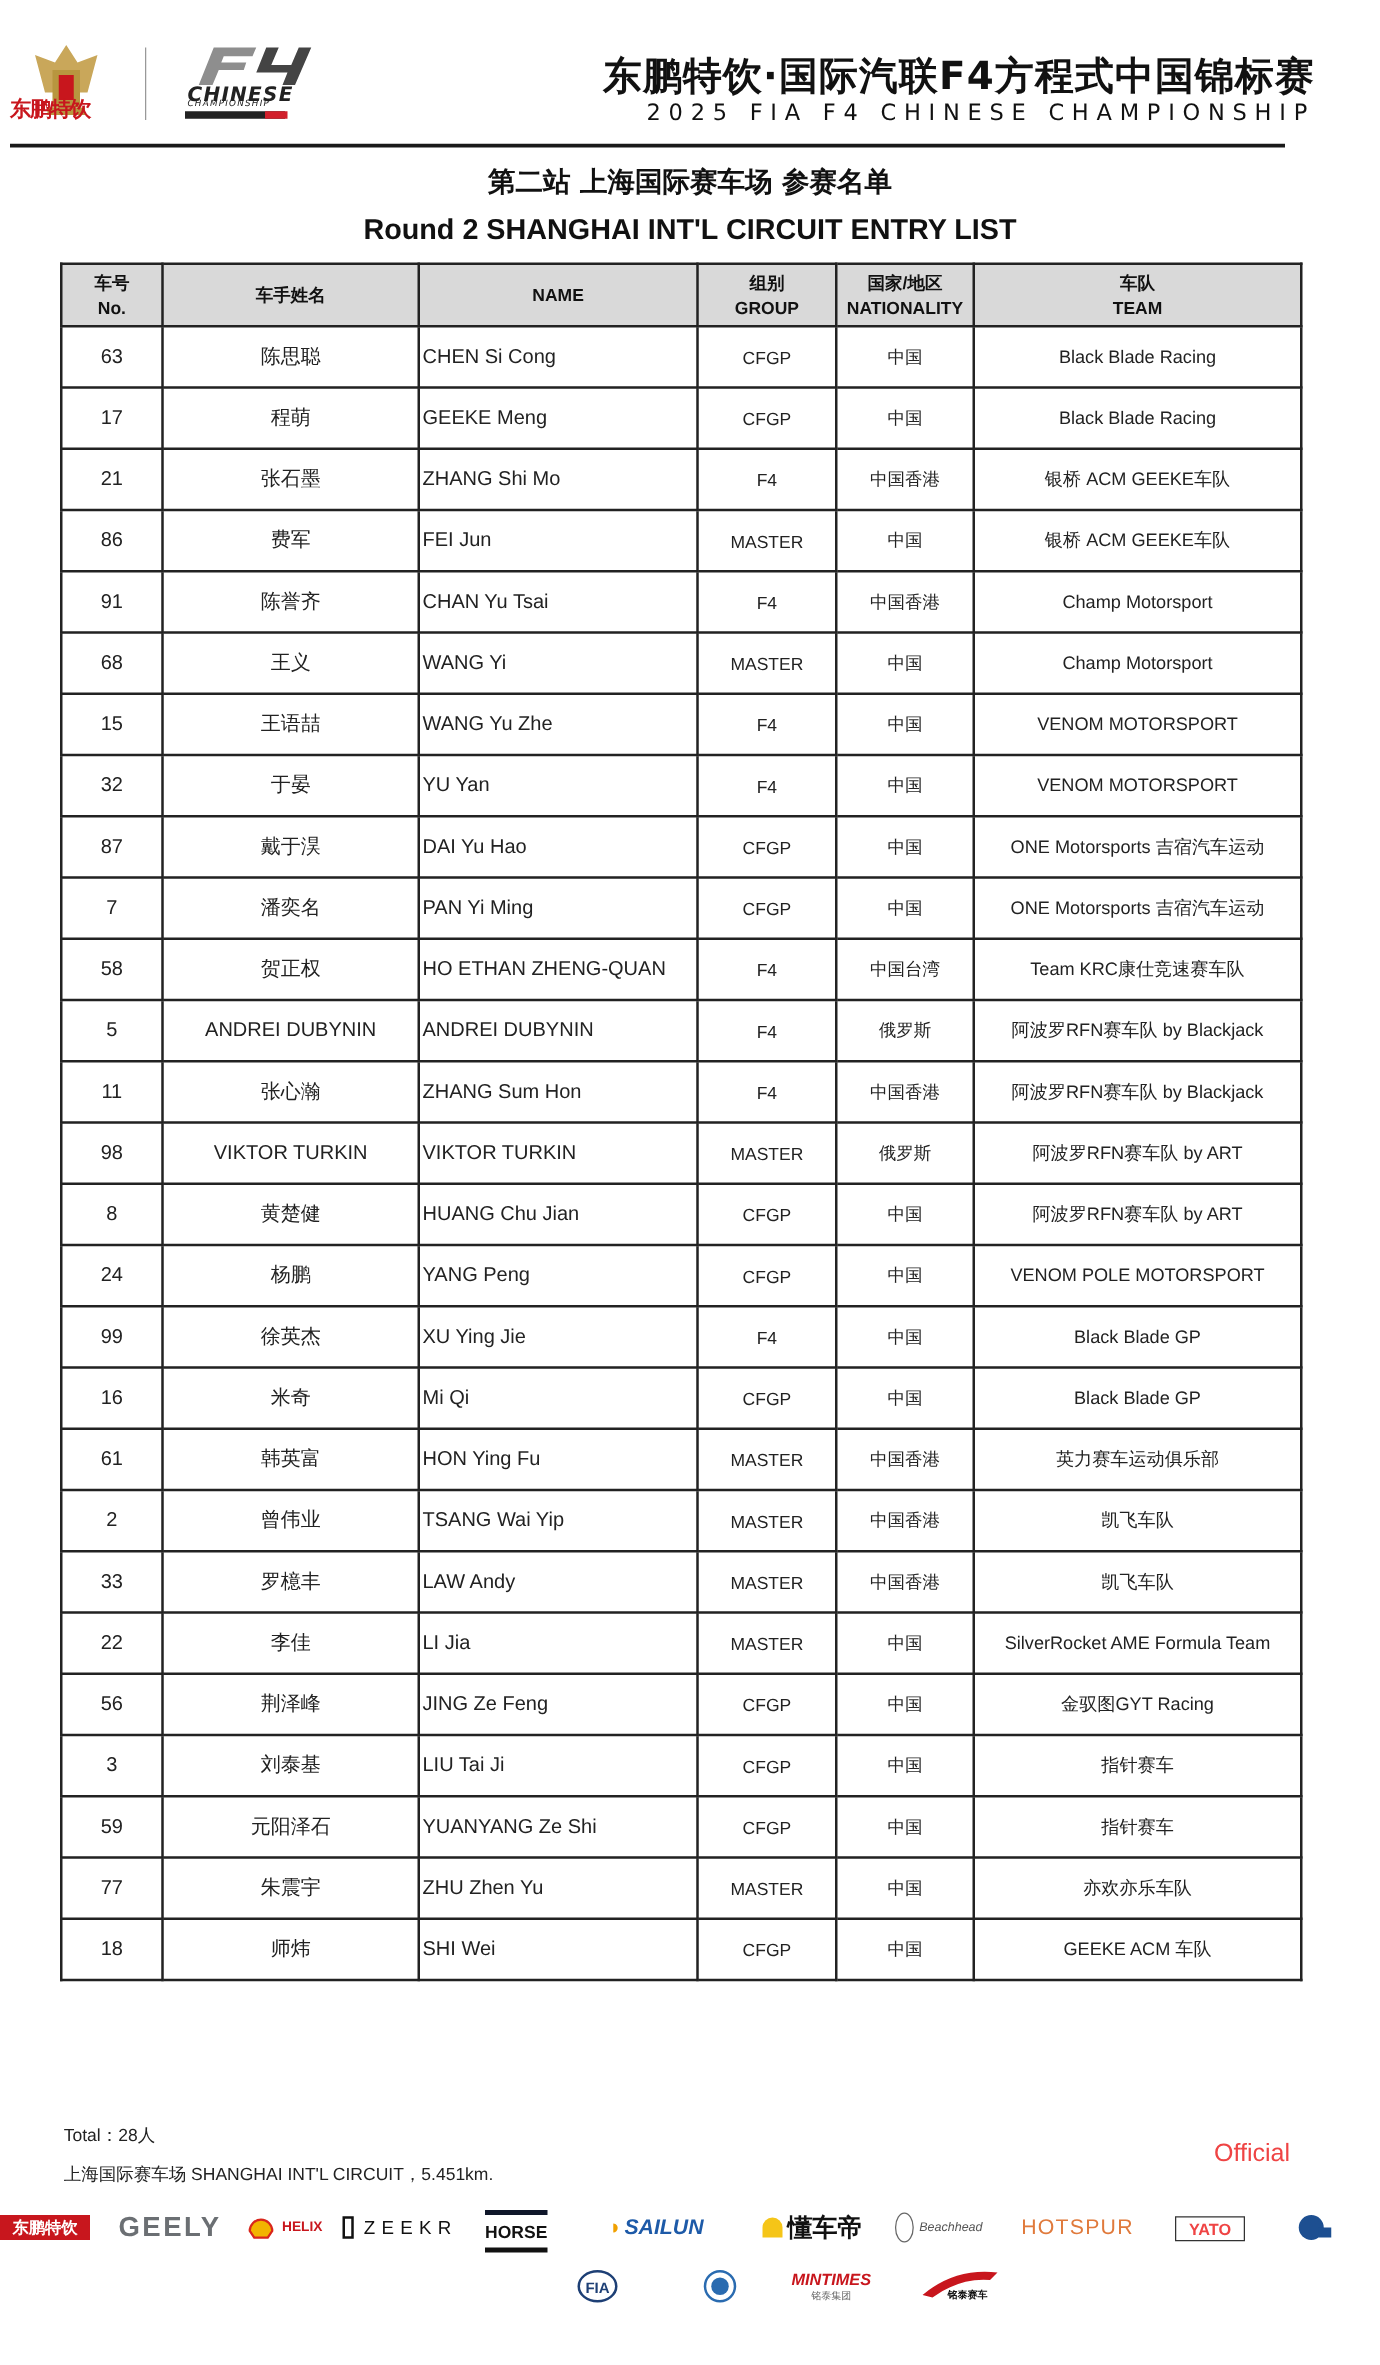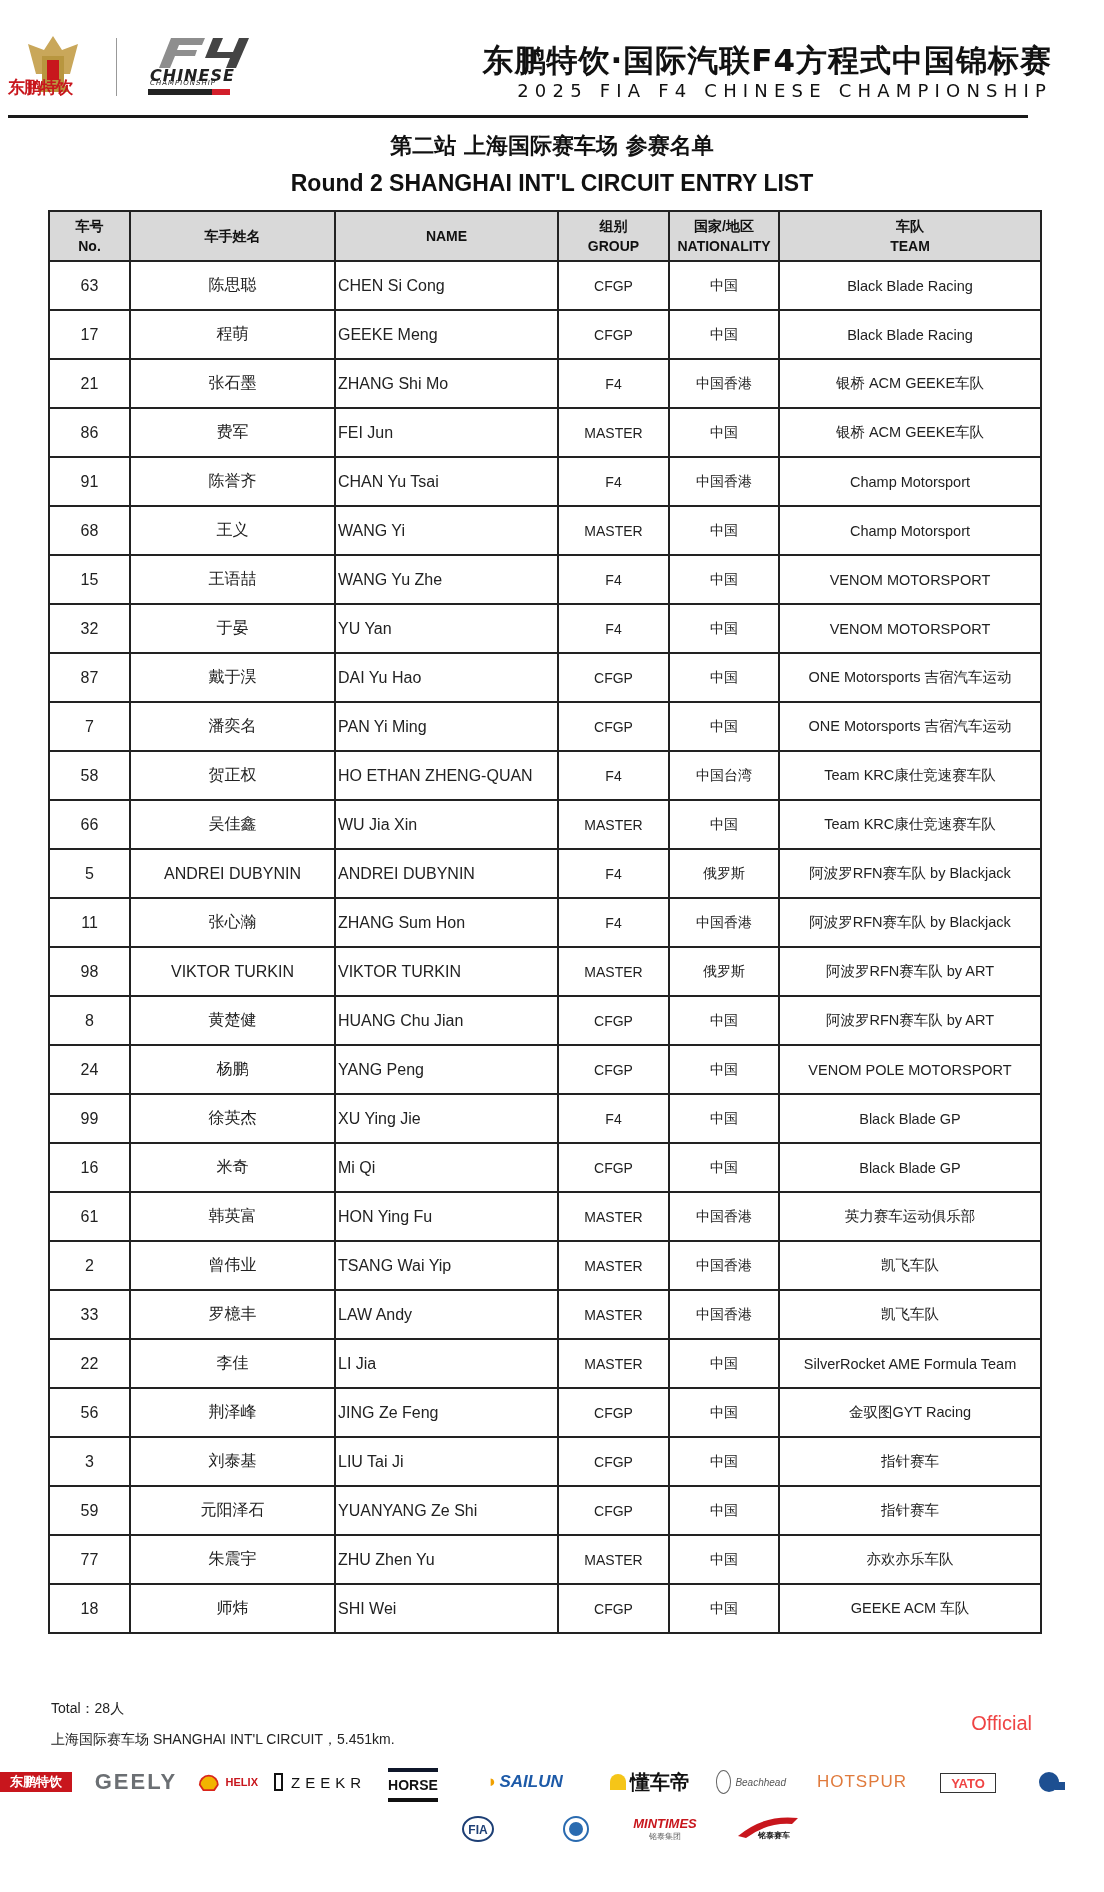--- a/index.html
+++ b/index.html
@@ -188,28 +188,20 @@
       </tr>
       <tr>
         <td class="c-no">58</td>
         <td class="c-namecn">贺正权</td>
         <td class="c-name">HO ETHAN ZHENG-QUAN</td>
         <td class="c-group">F4</td>
         <td class="c-nat">中国台湾</td>
         <td class="c-team">Team KRC康仕竞速赛车队</td>
       </tr>
       <tr>
-        <td class="c-no">66</td>
-        <td class="c-namecn">吴佳鑫</td>
-        <td class="c-name">WU Jia Xin</td>
-        <td class="c-group">MASTER</td>
-        <td class="c-nat">中国</td>
-        <td class="c-team">Team KRC康仕竞速赛车队</td>
-      </tr>
-      <tr>
         <td class="c-no">5</td>
         <td class="c-namecn">ANDREI DUBYNIN</td>
         <td class="c-name">ANDREI DUBYNIN</td>
         <td class="c-group">F4</td>
         <td class="c-nat">俄罗斯</td>
         <td class="c-team">阿波罗RFN赛车队 by Blackjack</td>
       </tr>
       <tr>
         <td class="c-no">11</td>
         <td class="c-namecn">张心瀚</td>

